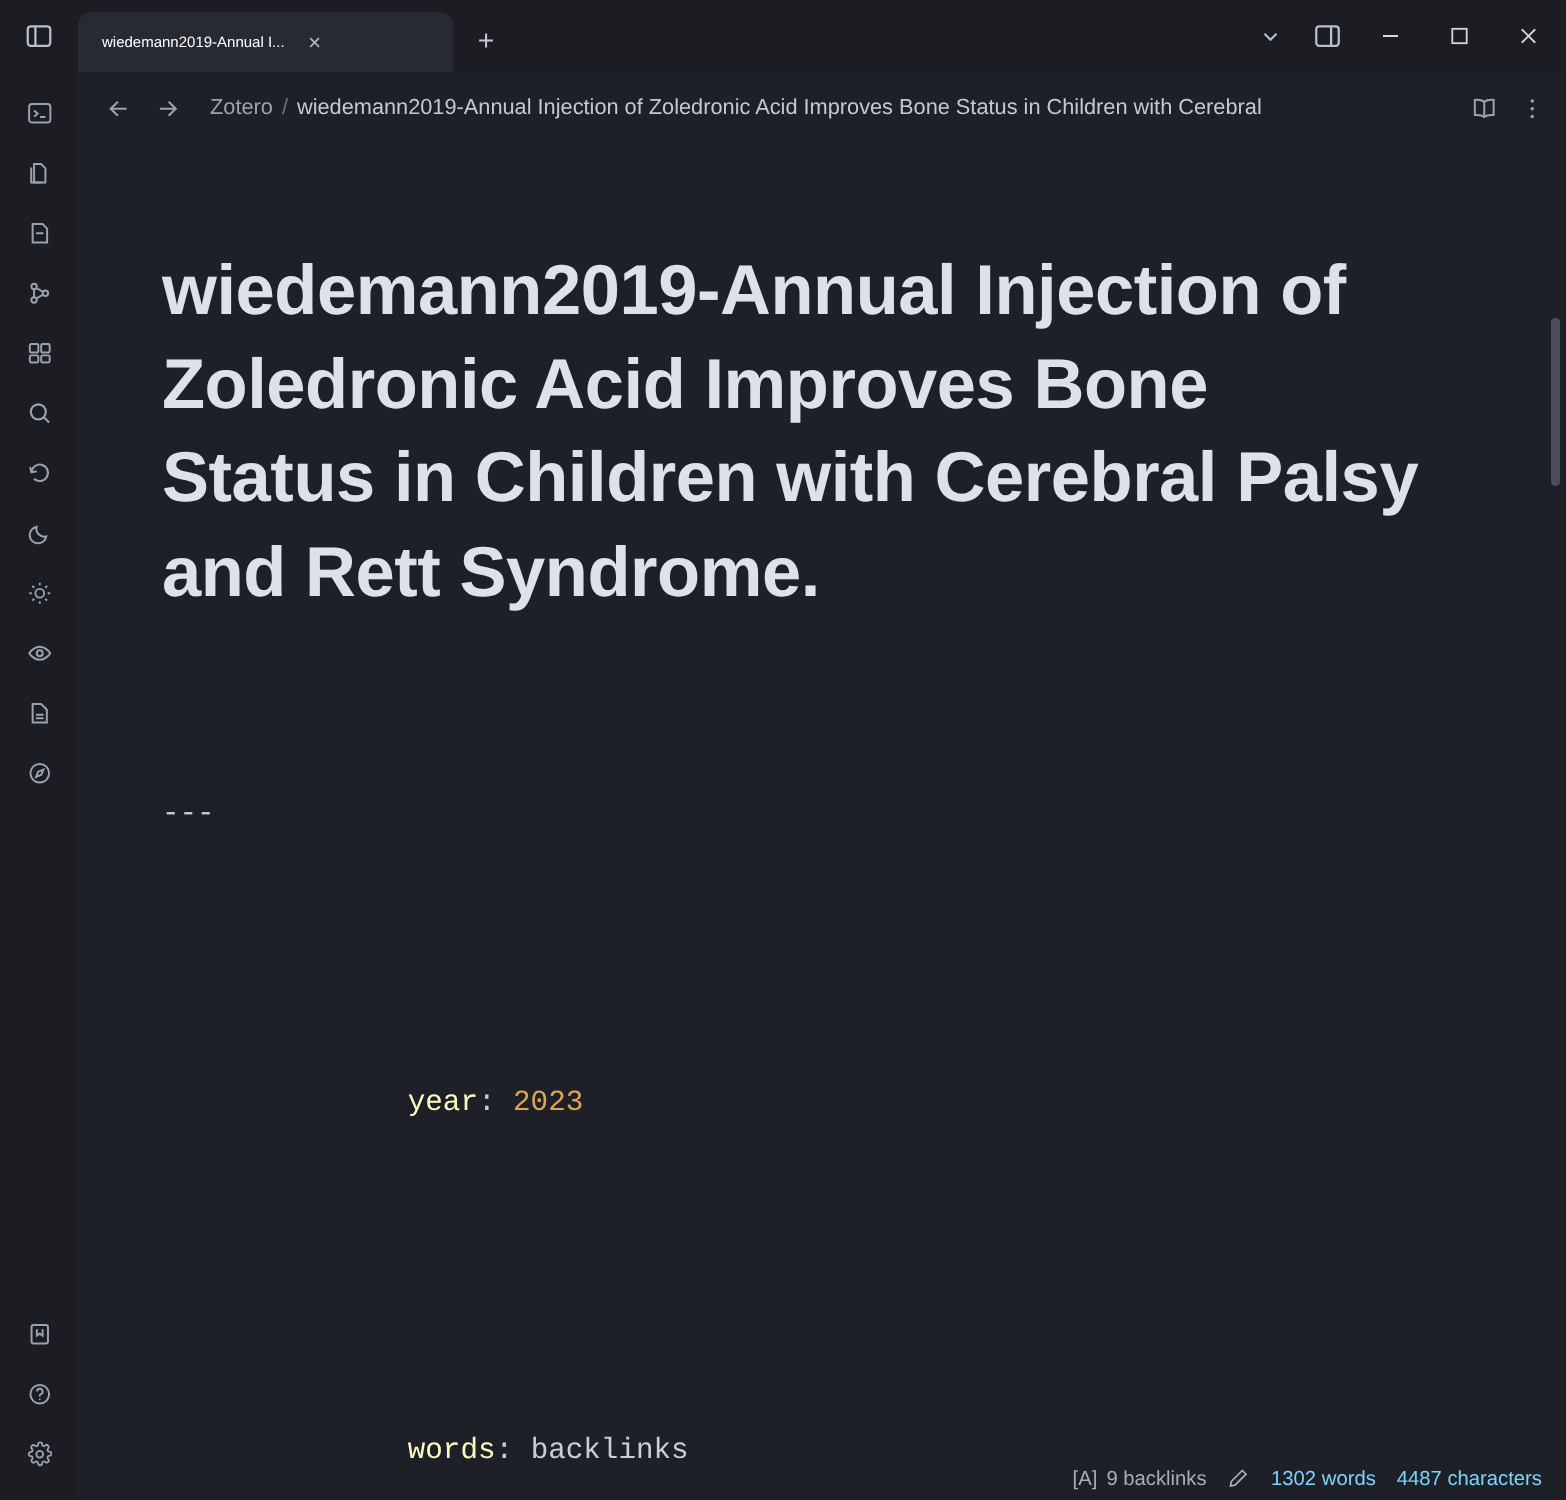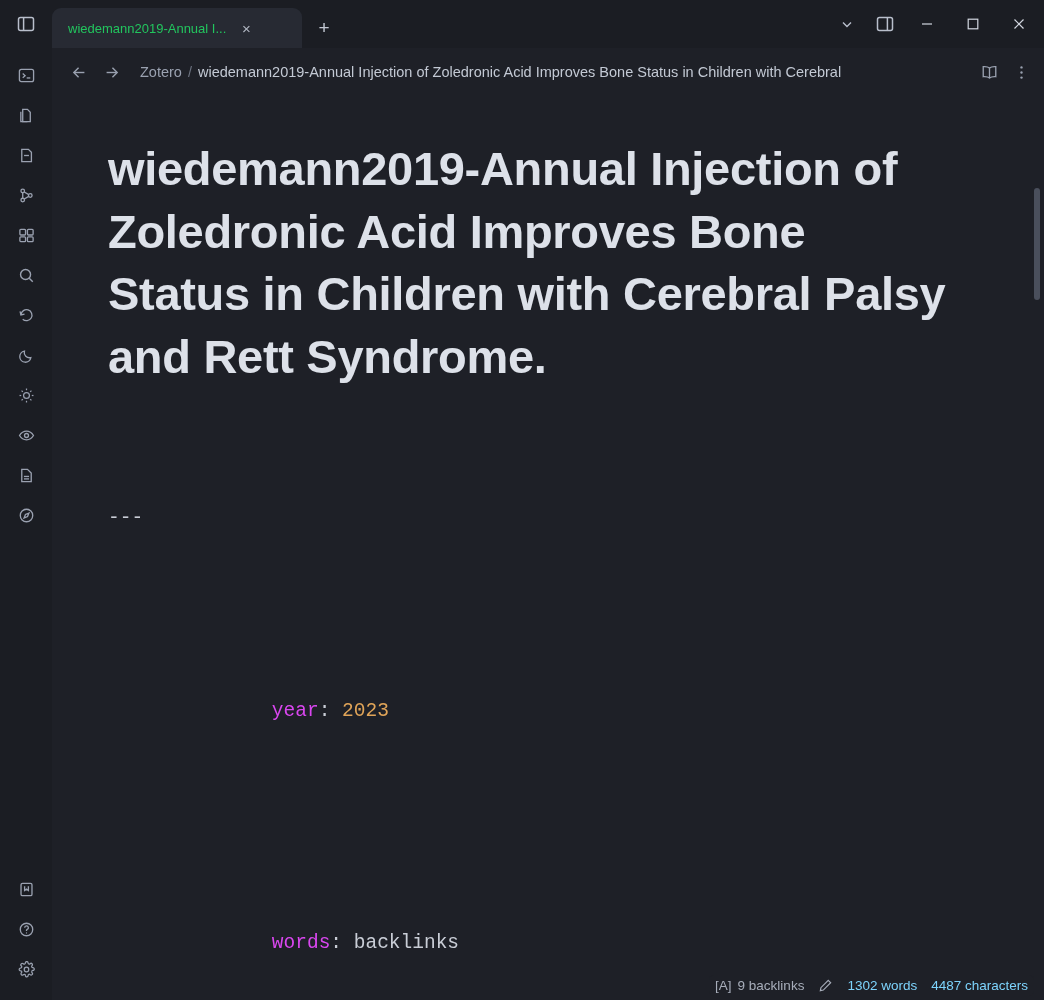--- a/index.html
+++ b/index.html
@@ -41,22 +41,22 @@
     min-width: 250px;
     background: #272a33;
     border-radius: 9px 9px 0 0;
     display: flex;
     align-items: center;
     padding: 0 8px 0 16px;
     gap: 8px;
     position: relative;
   }
   .tab-title {
-    color: #22c55e;
-    font-size: 13px;
+    color: #ffffff;
+    font-size: 10px;
     white-space: nowrap;
     overflow: hidden;
     text-overflow: ellipsis;
     max-width: 190px;
   }
   .tab-close {
     width: 24px; height: 24px;
     display: flex; align-items: center; justify-content: center;
     color: #b0b6c2; font-size: 15px;
     border-radius: 4px;
@@ -109,20 +109,21 @@
   .rib-spacer { flex: 1 1 auto; }
 
   
   .main {
     flex: 1 1 auto;
     display: flex;
     flex-direction: column;
     background: #1e2027;
     min-width: 0;
     position: relative;
+    gap: 24px;
   }
   .viewheader {
     height: 48px;
     display: flex;
     align-items: center;
     padding: 0 8px 0 12px;
     gap: 2px;
     flex: 0 0 48px;
   }
   .nav-btn {
@@ -169,21 +170,21 @@
   }
   .mono {
     font-family: "Liberation Mono", "DejaVu Sans Mono", monospace;
     font-size: 19.5px;
     line-height: 1.98;
     color: #c9cdd6;
     white-space: pre-wrap;
     word-break: break-word;
   }
   .fm-rule { color: #c9cdd6; }
-  .key { color: #d946ef; }
+  .key { color: #fef9c3; }
   .val-num { color: #e0a458; }
 
   
   .scrollbar-track {
     position: absolute;
     top: 48px; right: 2px;
     width: 10px; bottom: 0;
   }
   .scrollbar-thumb {
     position: absolute;

